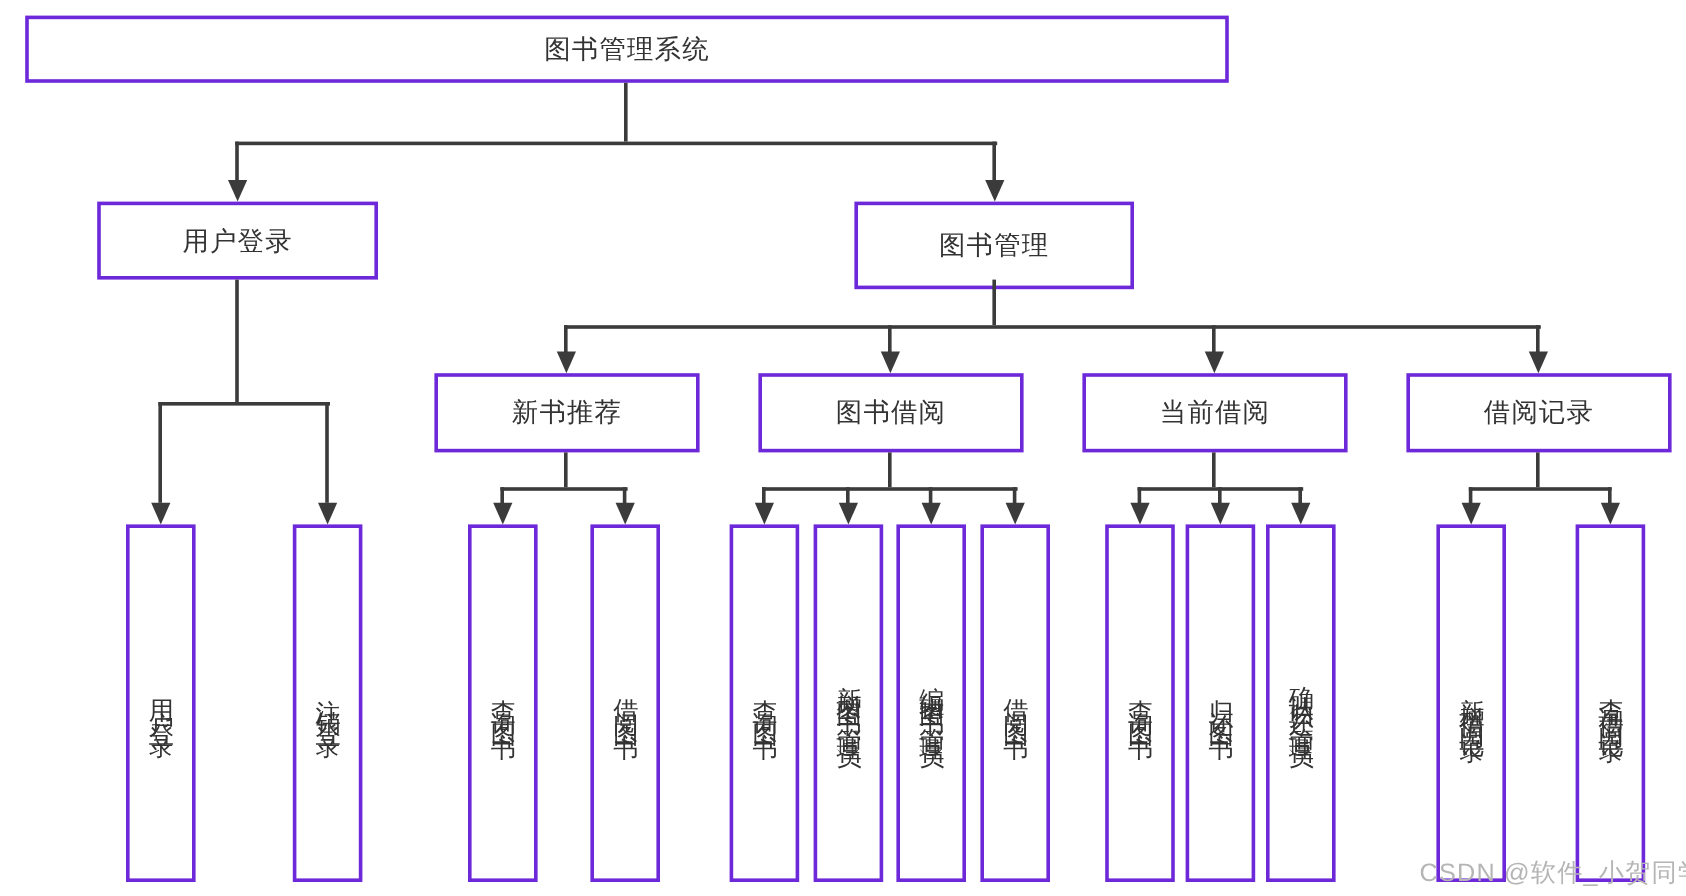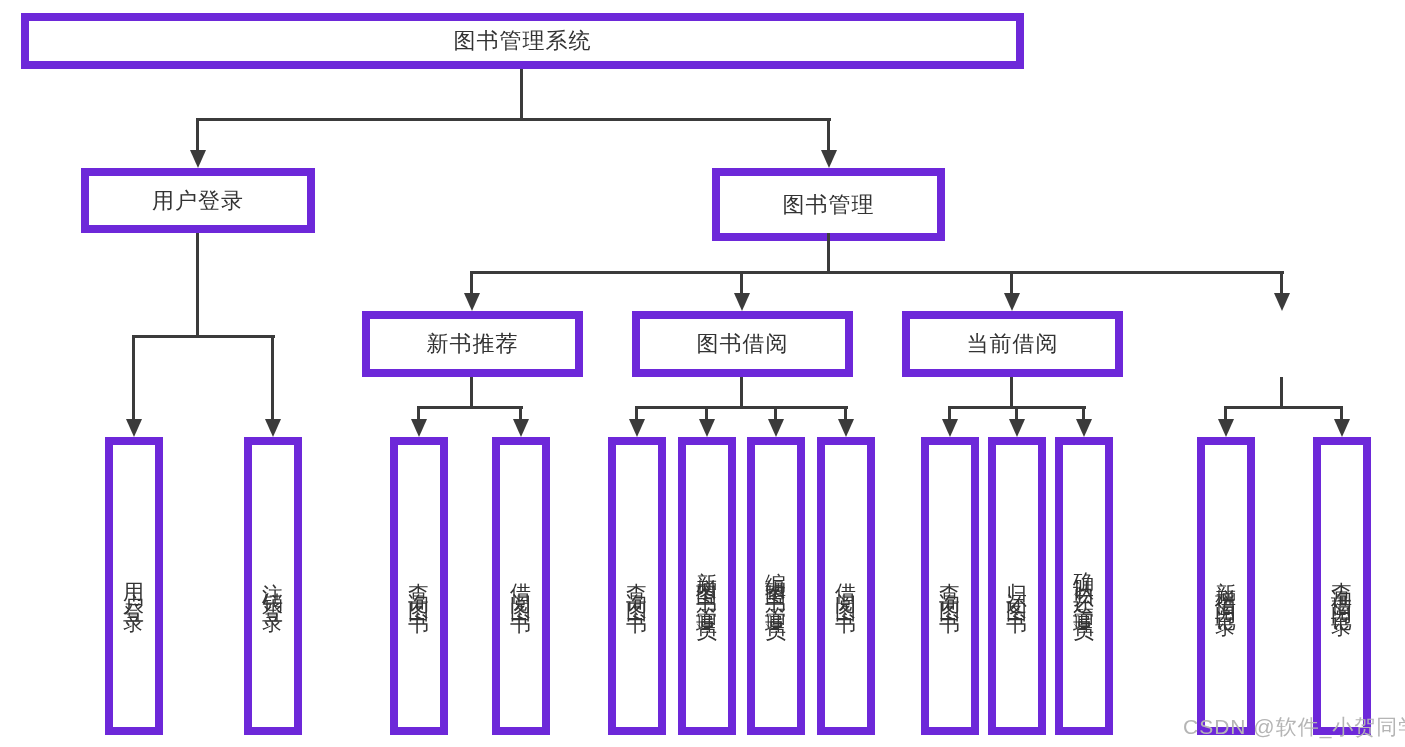--- a/index.html
+++ b/index.html
@@ -11,21 +11,21 @@
   #stage {
     position: relative;
     width: 1405px;
     height: 747px;
     background: #ffffff;
     overflow: hidden;
   }
   .box {
     position: absolute;
     box-sizing: border-box;
-    border: 8px solid #6d28d9;
+    border: 3px solid #6d28d9;
     background: #ffffff;
     display: flex;
     align-items: center;
     justify-content: center;
     color: #333333;
     font-size: 22px;
     letter-spacing: 1px;
     text-align: right;
   }
   .vbox {
@@ -71,20 +71,21 @@
 <div id="stage">
 
   <div class="box" style="left:21px;top:13px;width:1003px;height:56px">图书管理系统</div>
 
   <div class="box" style="left:81px;top:168px;width:234px;height:65px">用户登录</div>
   <div class="box" style="left:712px;top:168px;width:233px;height:73px">图书管理</div>
 
   <div class="box" style="left:362px;top:311px;width:221px;height:66px">新书推荐</div>
   <div class="box" style="left:902px;top:311px;width:221px;height:66px">当前借阅</div>
   <div class="box" style="left:632px;top:311px;width:221px;height:66px">图书借阅</div>
+  <div class="box" style="left:1172px;top:311px;width:221px;height:66px">借阅记录</div>
 
   <div class="box vbox" style="left:105px;top:437px;width:58px;height:298px">用户登录</div>
   <div class="box vbox" style="left:244px;top:437px;width:58px;height:298px">注销登录</div>
 
   <div class="box vbox" style="left:390px;top:437px;width:58px;height:298px">查询图书</div>
   <div class="box vbox" style="left:492px;top:437px;width:58px;height:298px">借阅图书</div>
 
   <div class="box vbox" style="left:608px;top:437px;width:58px;height:298px">查询图书</div>
   <div class="box vbox dense" style="left:678px;top:437px;width:58px;height:298px">新增图书（管理员）</div>
   <div class="box vbox dense" style="left:747px;top:437px;width:58px;height:298px">编辑图书（管理员）</div>

